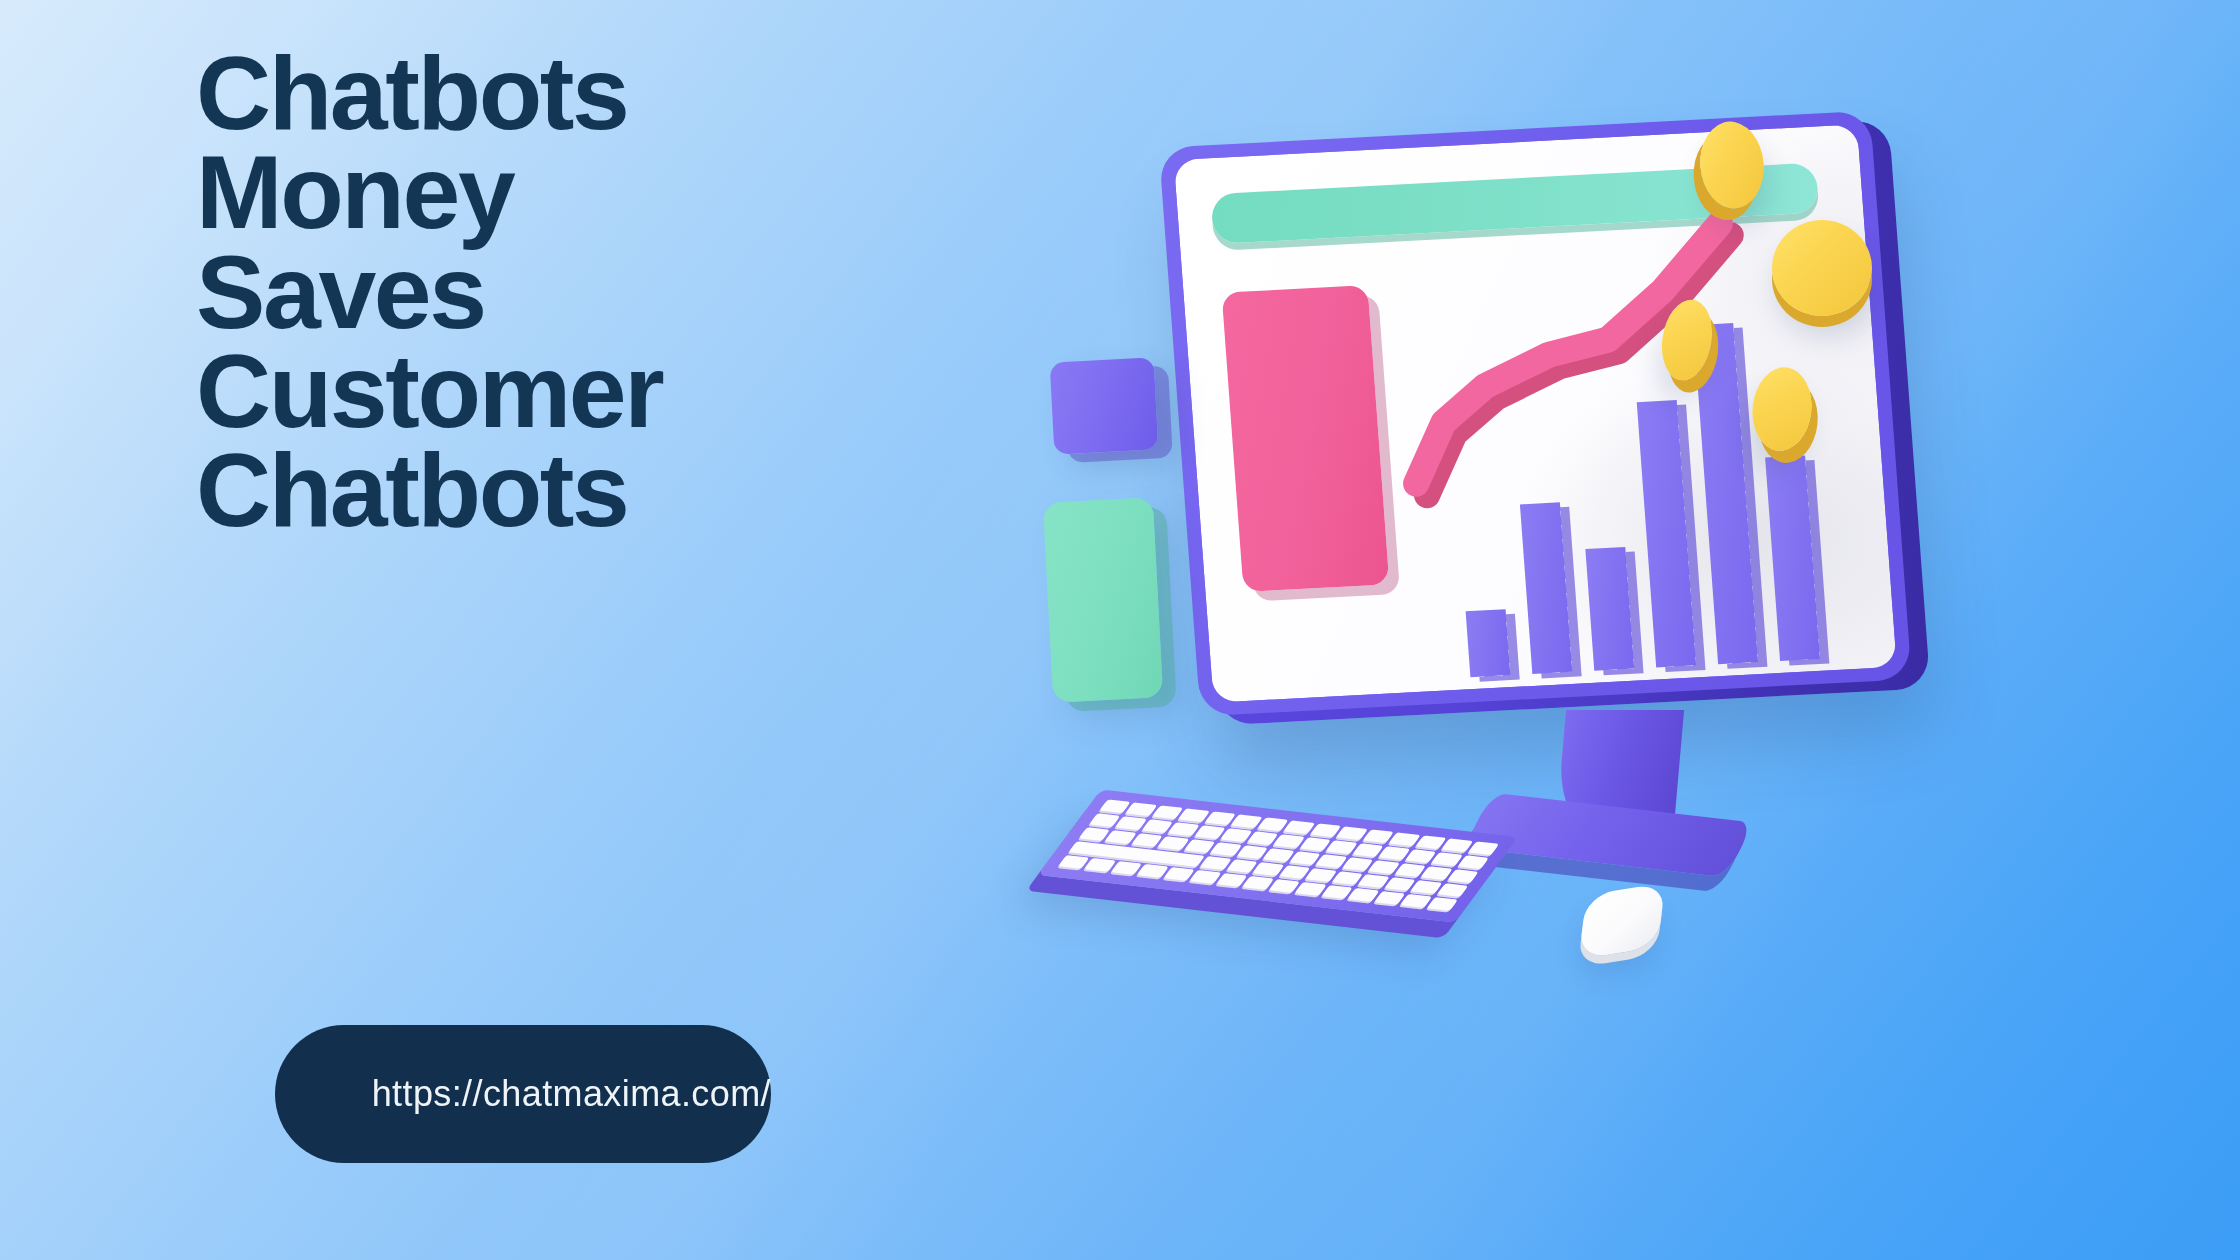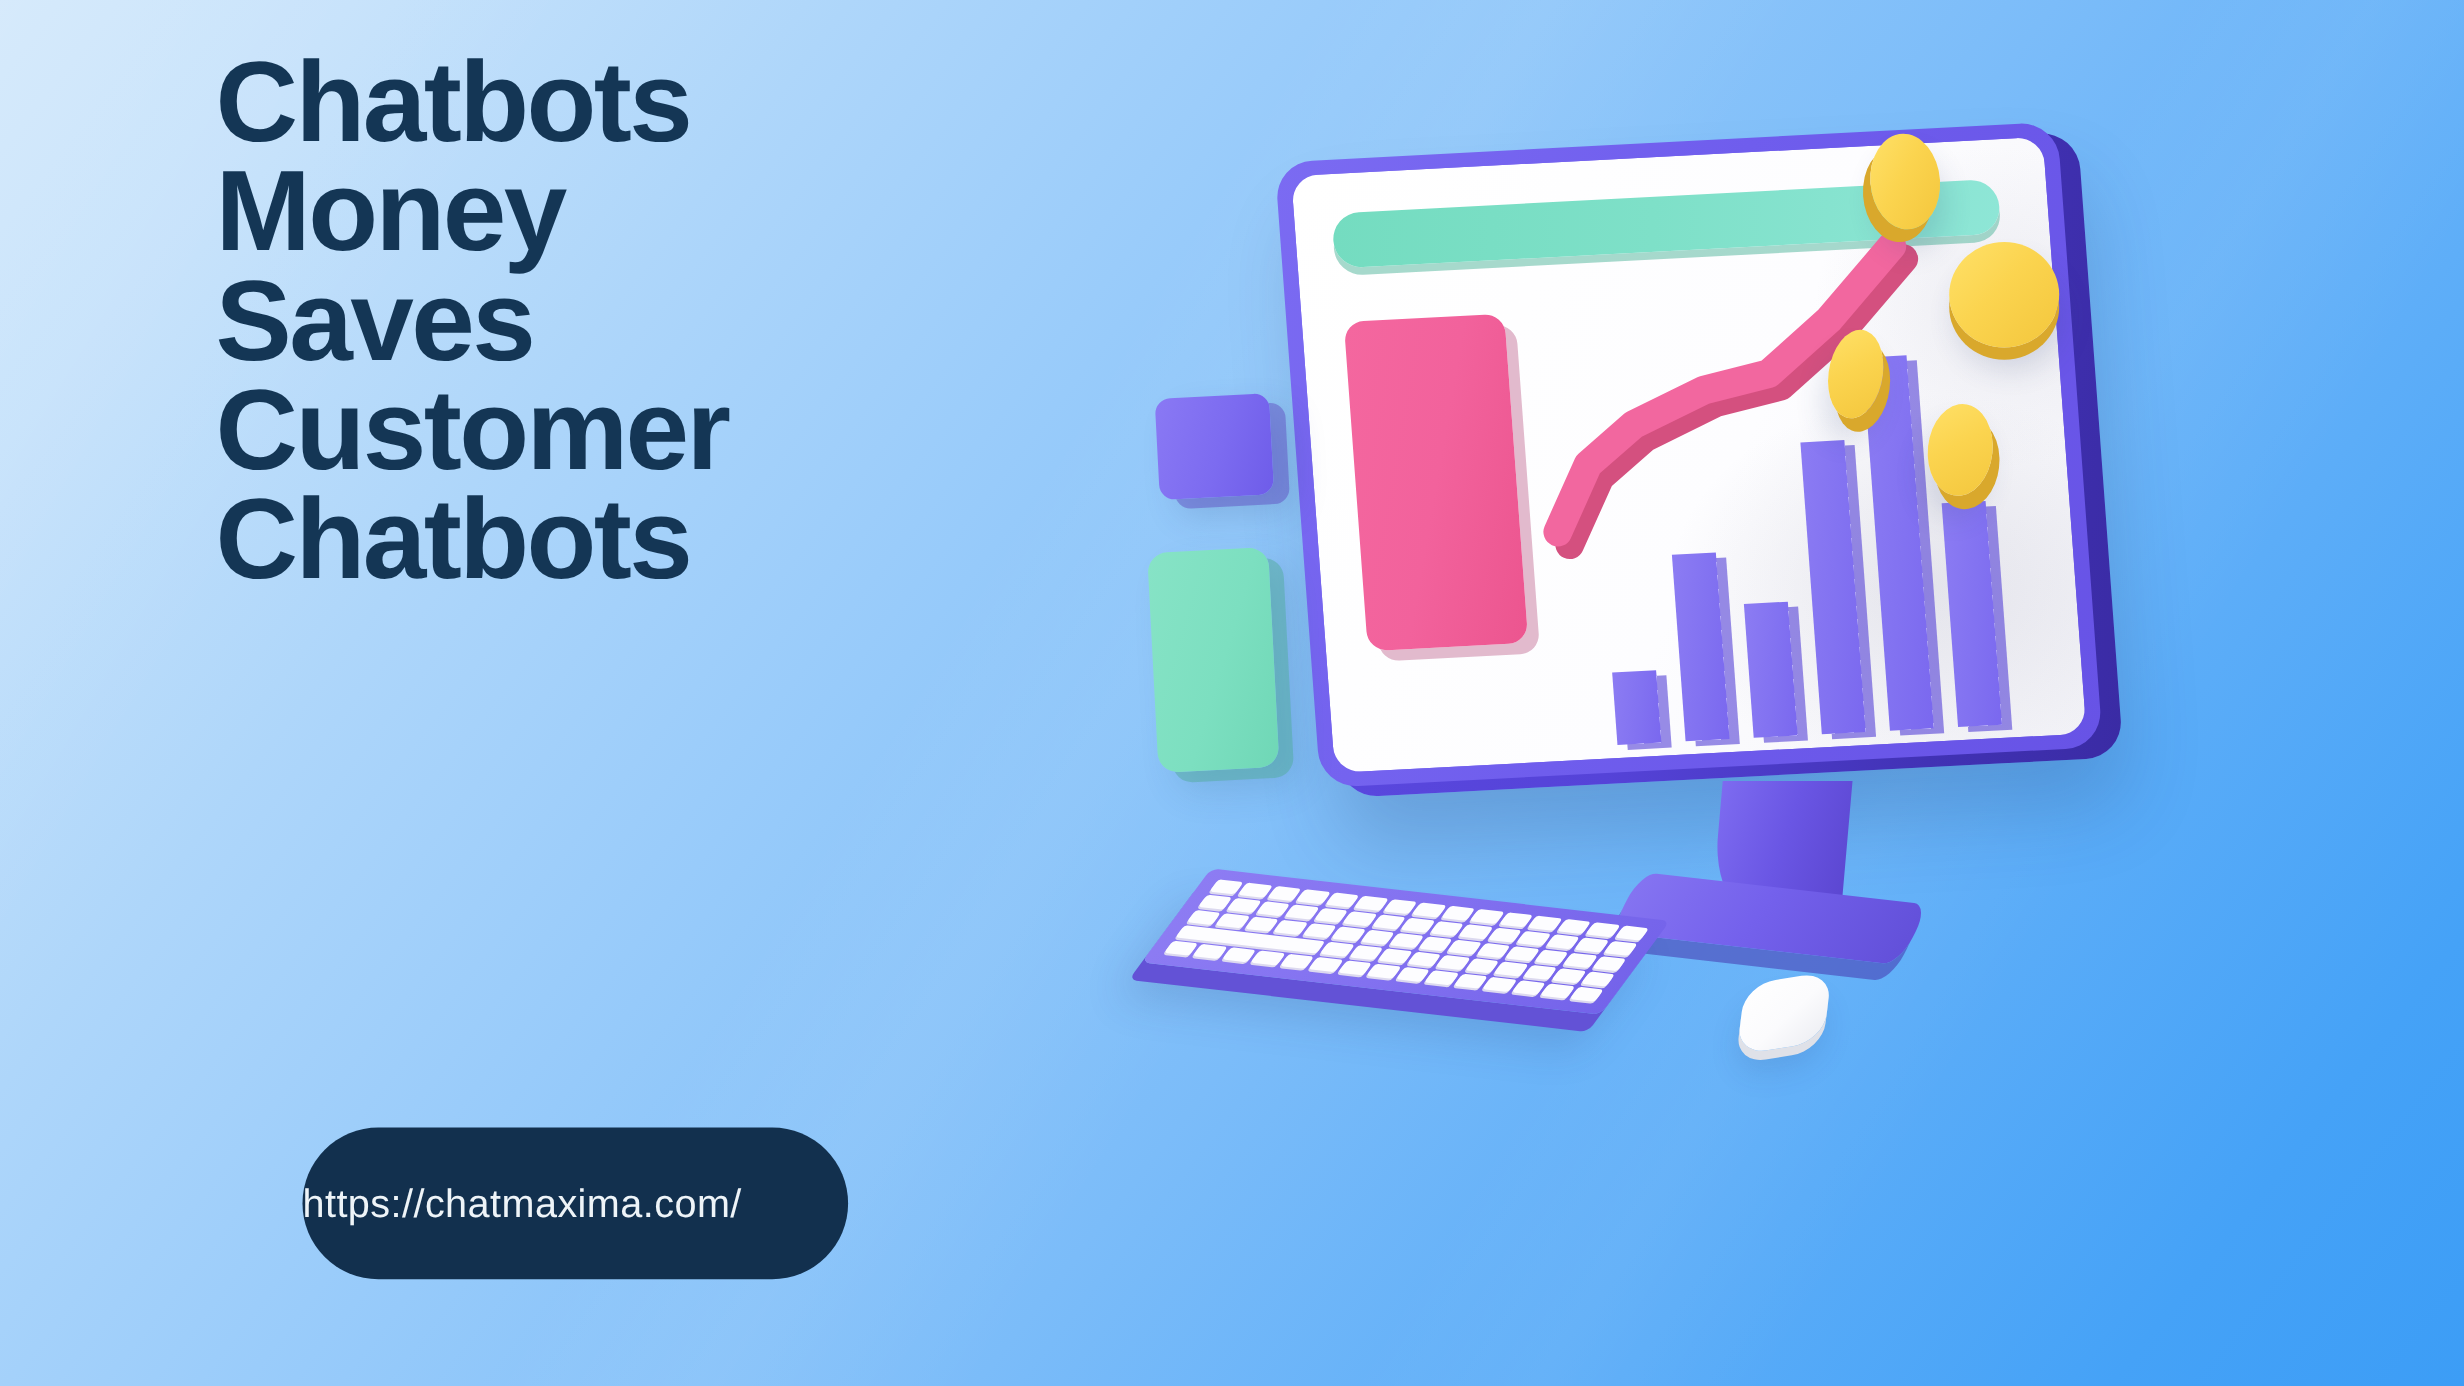--- a/index.html
+++ b/index.html
@@ -57,21 +57,21 @@
   .url-pill {
     position: absolute;
     left: 275px;
     top: 1025px;
     width: 496px;
     height: 138px;
     border-radius: 69px;
     background: #12304e;
     display: flex;
     align-items: center;
-    justify-content: flex-start;
+    justify-content: flex-end;
   }
   .url-pill .url-text {
     color: #eef4f8;
     font-family: "Liberation Sans", sans-serif;
     font-size: 36px;
     font-weight: 400;
     letter-spacing: 0.4px;
   }
 
   

